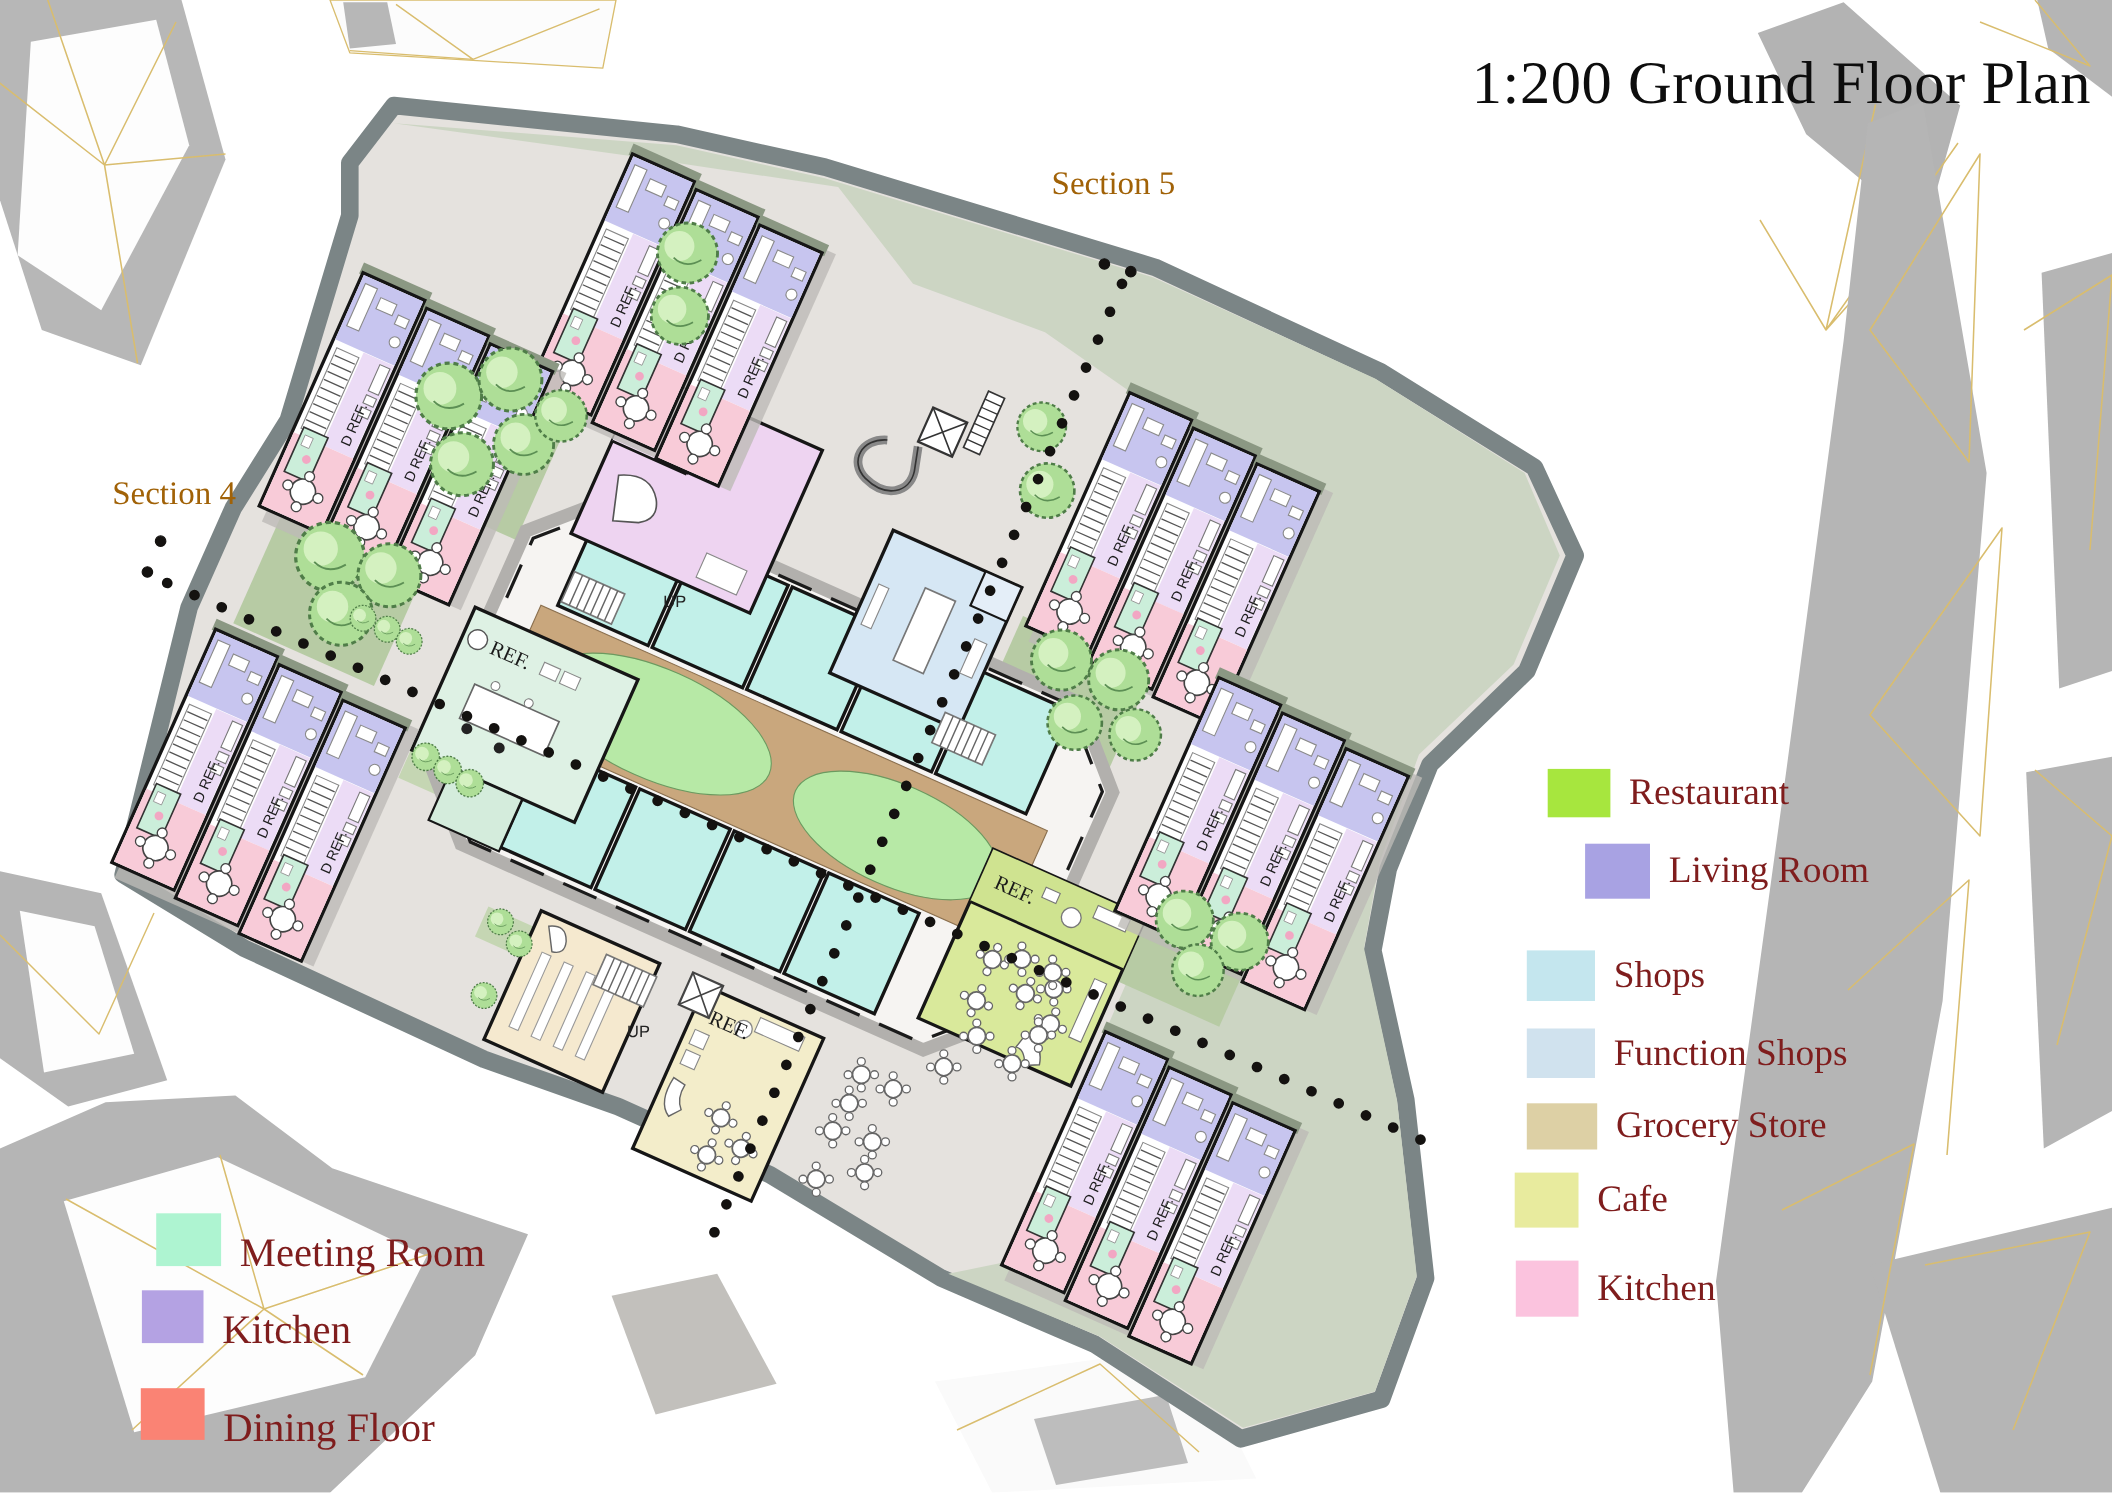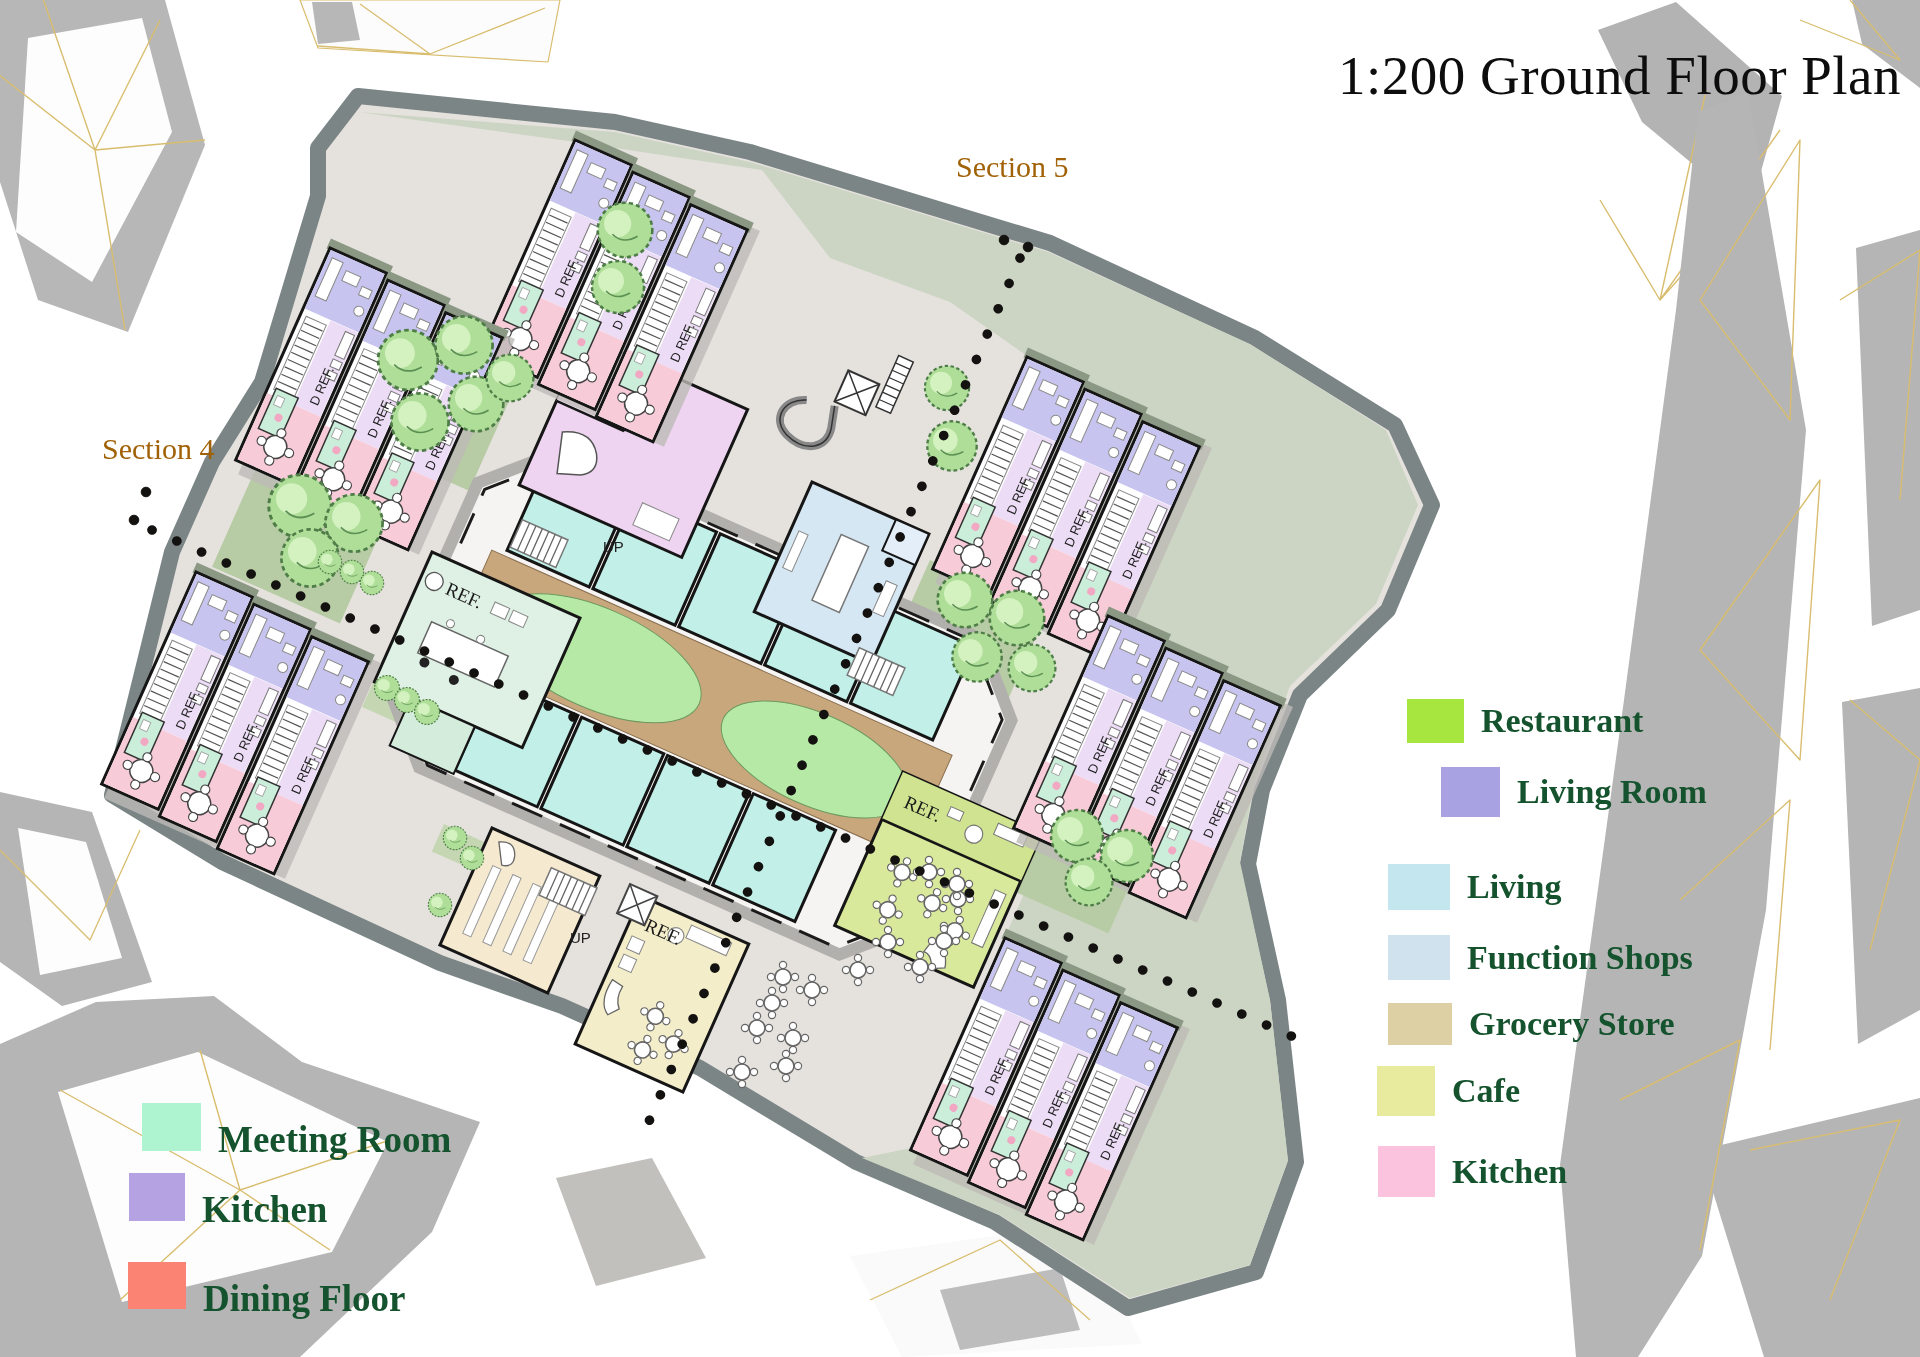--- a/index.html
+++ b/index.html
@@ -3,21 +3,21 @@
 <meta charset="utf-8">
 <style>
   html,body{margin:0;padding:0;background:#fff;}
   #stage{position:relative;width:1920px;height:1357px;overflow:hidden;background:#fff;
          font-family:"Liberation Serif", serif;color:#121212;}
   svg{position:absolute;left:0;top:0;}
   .title{position:absolute;font-size:55px;line-height:1.3;letter-spacing:.5px;color:#0d0d0d;}
   .section-label{position:absolute;font-size:30px;color:#a16207;}
   .lg-item{position:absolute;display:flex;align-items:center;gap:17px;}
   .lg-item .sw{flex:0 0 auto;}
-  .lg-item .lb{font-size:34px;white-space:nowrap;color:#14532d;font-weight:bold;}
+  .lg-item .lb{font-size:34px;white-space:nowrap;color:#7f1d1d;}
   .lg-left .lb{font-size:37px;margin-top:26px;}
 </style>
 </head>
 <body>
 
 <div id="stage">
 
 <svg width="1920" height="1357" viewBox="0 0 1920 1357">
   <defs>
 
@@ -336,21 +336,21 @@
   <div class="lg-item" style="left:1407px;top:699px;">
     <div class="sw" style="width: 57px; height: 44px; background: rgb(167, 230, 62);"></div>
     <span class="lb">Restaurant</span>
   </div>
   <div class="lg-item" style="left:1393px;top:767px;padding-left:48px;">
     <div class="sw" style="width: 59px; height: 50px; background: rgb(168, 162, 227);"></div>
     <span class="lb">Living Room</span>
   </div>
   <div class="lg-item" style="left:1388px;top:864px;">
     <div class="sw" style="width: 62px; height: 46px; background: rgb(196, 230, 238);"></div>
-    <span class="lb">Living</span>
+    <span class="lb">Shops</span>
   </div>
   <div class="lg-item" style="left:1388px;top:935px;">
     <div class="sw" style="width: 62px; height: 45px; background: rgb(208, 226, 238);"></div>
     <span class="lb">Function Shops</span>
   </div>
   <div class="lg-item" style="left:1388px;top:1003px;">
     <div class="sw" style="width: 64px; height: 42px; background: rgb(221, 208, 165);"></div>
     <span class="lb">Grocery Store</span>
   </div>
   <div class="lg-item" style="left:1377px;top:1066px;">

